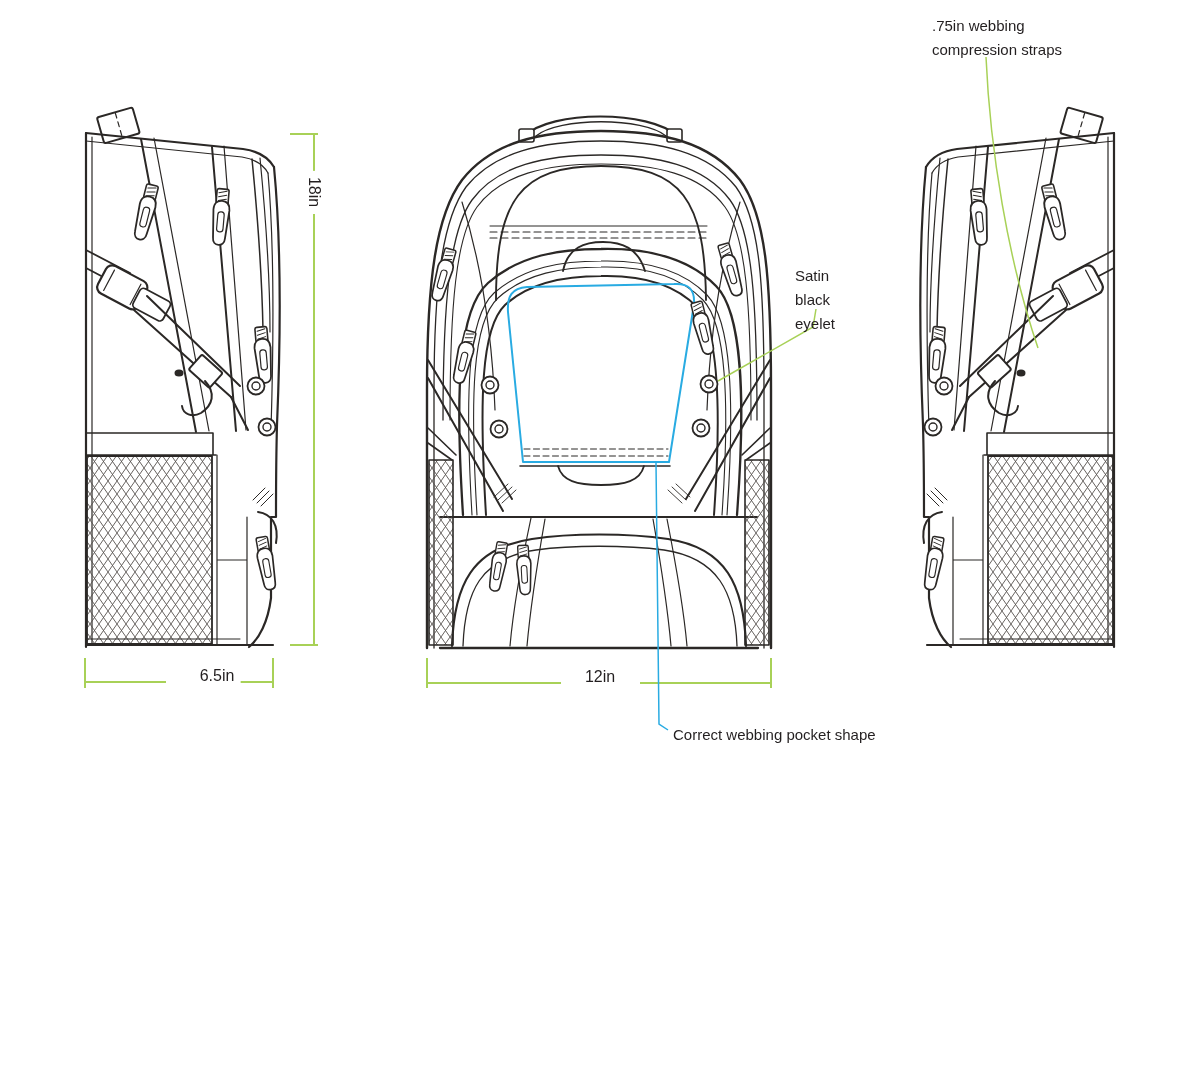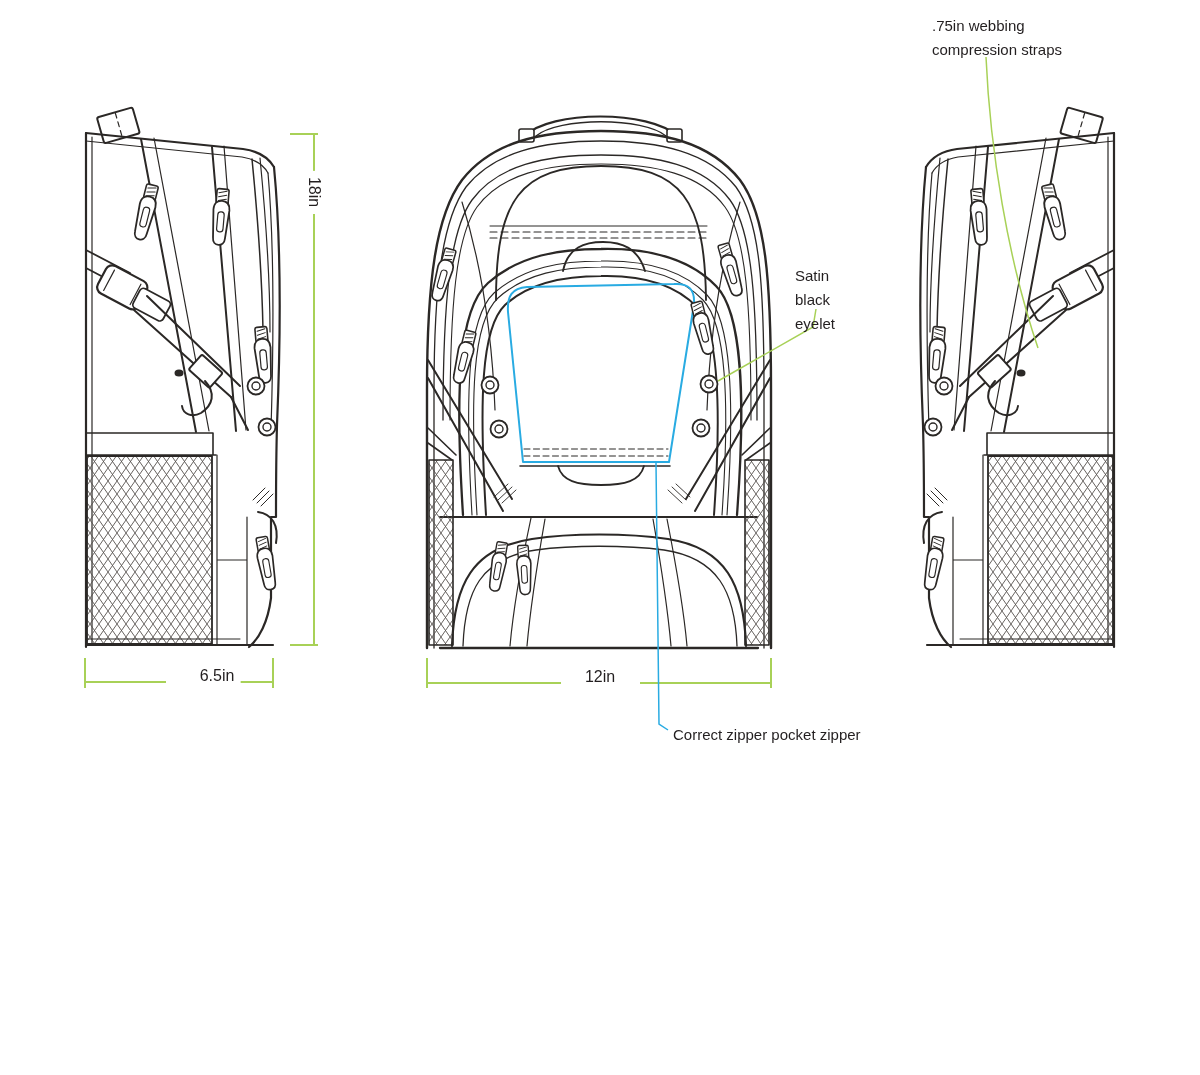--- a/index.html
+++ b/index.html
@@ -213,21 +213,21 @@
     </g>
   </svg>
 
   <div class="label" style="left:932px; top:14px;">.75in webbing
 compression straps</div>
 
   <div class="label" style="left:795px; top:264px;">Satin
 black
 eyelet</div>
 
-  <div class="label" style="left:673px; top:723px;">Correct zipper pocket zipper</div>
+  <div class="label" style="left:673px; top:723px;">Correct webbing pocket shape</div>
 
   <div class="dim-label vertical" style="left:314px; top:192px;">18in</div>
 
   <div class="dim-label" style="left:188px; top:676px;margin-left:29px;">6.5in</div>
 
   <div class="dim-label" style="left:600px; top:677px;">12in</div>
 
 </div>
 
 </body></html>

